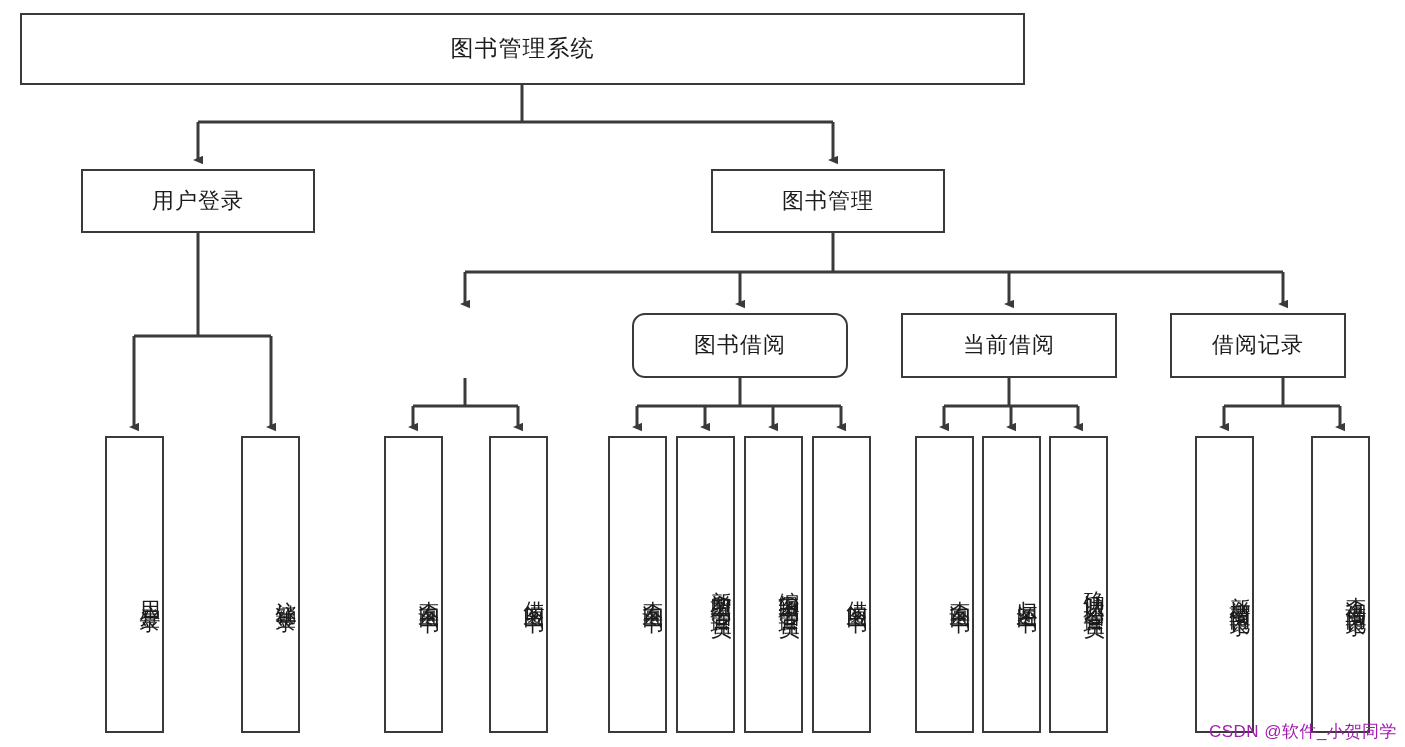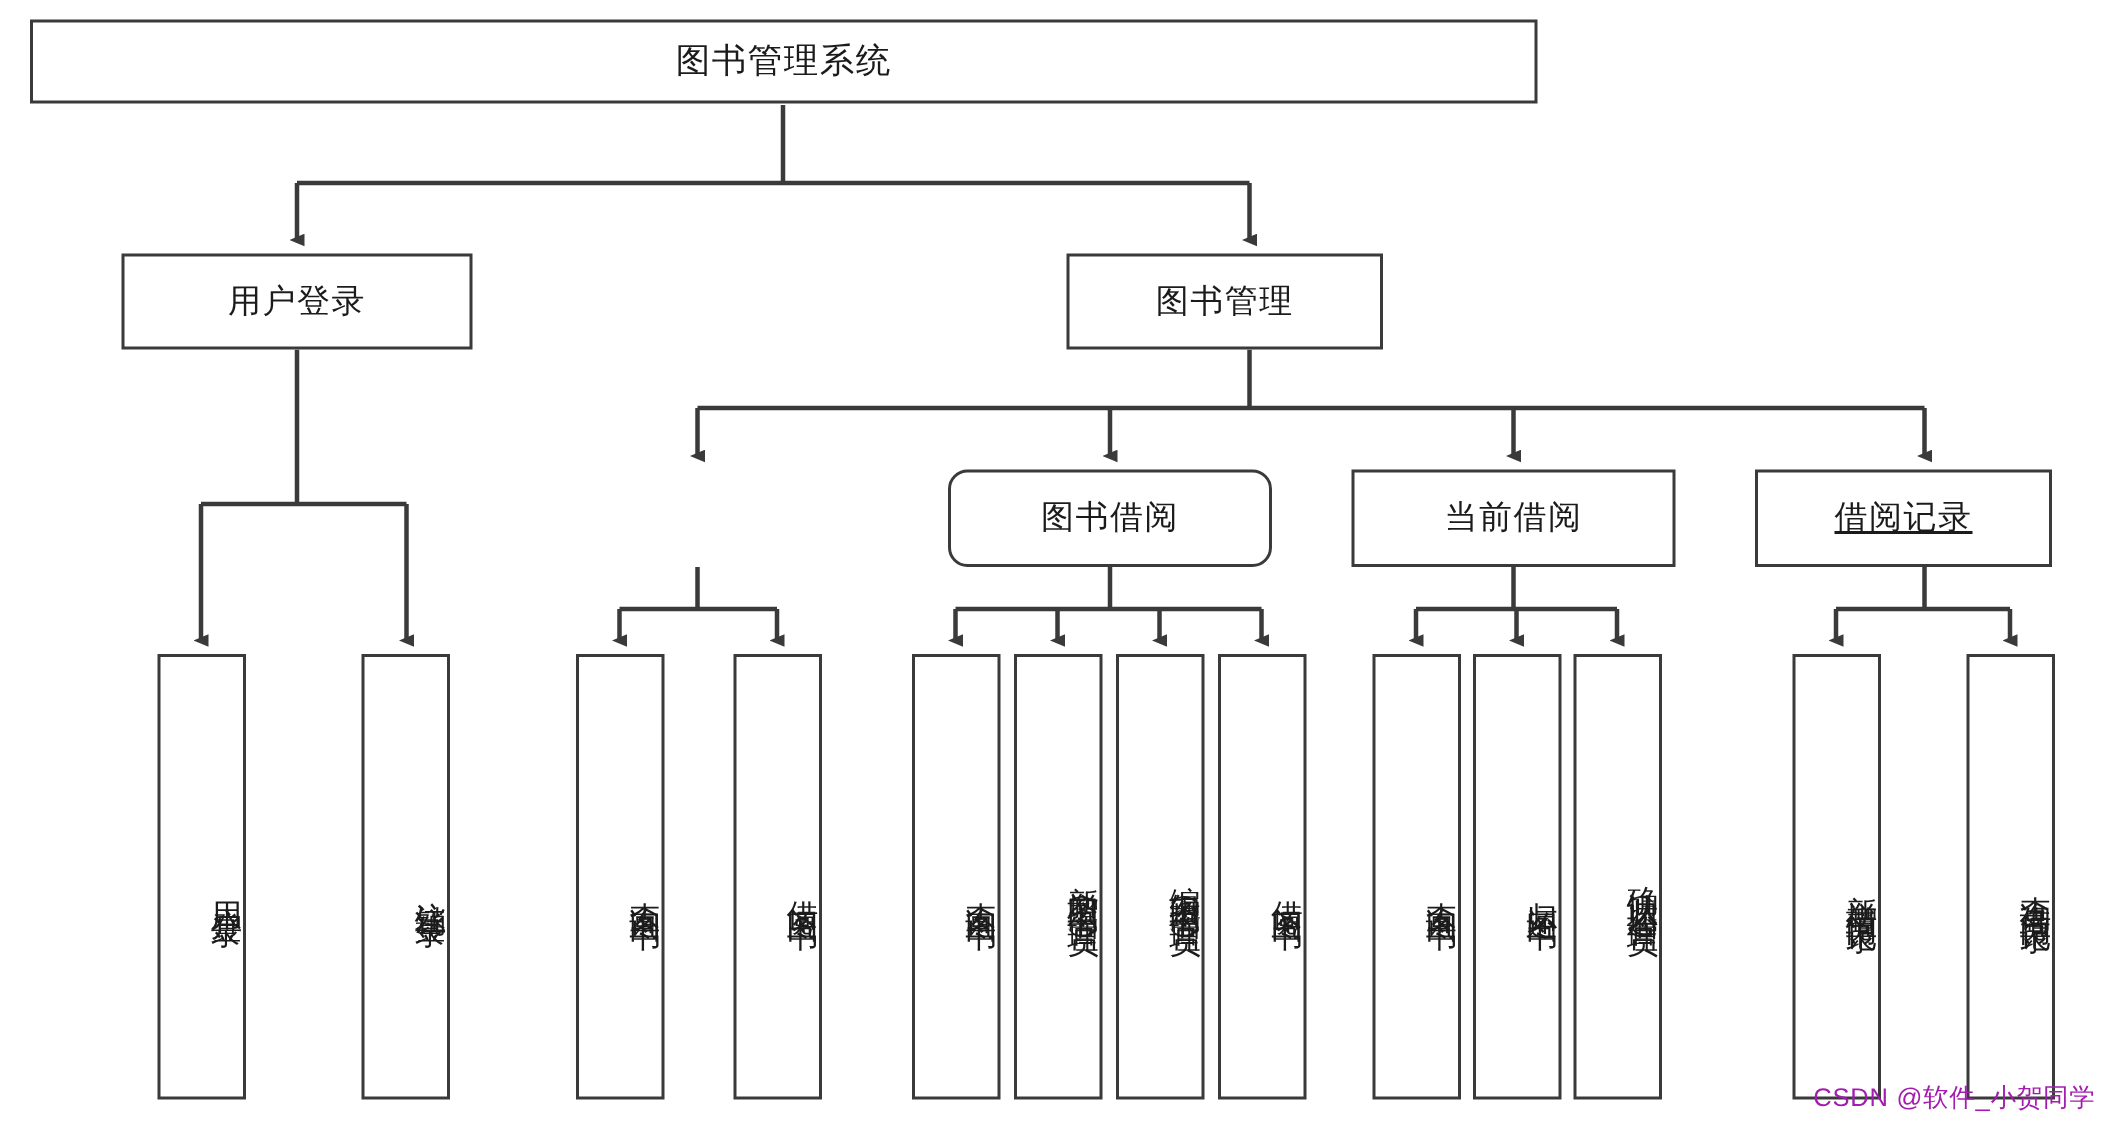--- a/index.html
+++ b/index.html
@@ -119,38 +119,38 @@
       <path d="M1011,406 L1011,427" marker-end="url(#arrow)"></path>
       <path d="M1078,406 L1078,427" marker-end="url(#arrow)"></path>
 
       <path d="M1283,378 L1283,406"></path>
       <path d="M1224,406 L1340,406"></path>
       <path d="M1224,406 L1224,427" marker-end="url(#arrow)"></path>
       <path d="M1340,406 L1340,427" marker-end="url(#arrow)"></path>
     </g>
   </svg>
 
-  <div class="node horiz root" style="left:20px; top:13px; width:1005px; height:56px;">
+  <div class="node horiz root" style="left:20px; top:13px; width:1005px; height:72px;">
     <span>图书管理系统</span>
   </div>
 
   <div class="node horiz" style="left:81px; top:169px; width:234px; height:64px;">
     <span>用户登录</span>
   </div>
-  <div class="node horiz" style="left:711px; top:169px; width:211px; height:64px;text-align:right;">
+  <div class="node horiz" style="left:711px; top:169px; width:234px; height:64px;text-align:right;">
     <span>图书管理</span>
   </div>
 
   <div class="node horiz" style="left:632px; top:313px; width:216px; height:65px;border-radius:13px;">
     <span>图书借阅</span>
   </div>
   <div class="node horiz" style="left:901px; top:313px; width:216px; height:65px;">
     <span>当前借阅</span>
   </div>
-  <div class="node horiz" style="left:1170px; top:313px; width:198px; height:65px;text-decoration:underline;">
+  <div class="node horiz" style="left:1170px; top:313px; width:176px; height:65px;">
     <span>借阅记录</span>
   </div>
 
   <div class="node vert" style="left:105px; top:436px; width:59px; height:297px;">
     <span class="vtext">用户登录</span>
   </div>
   <div class="node vert" style="left:241px; top:436px; width:59px; height:297px;">
     <span class="vtext">注销登录</span>
   </div>
 

